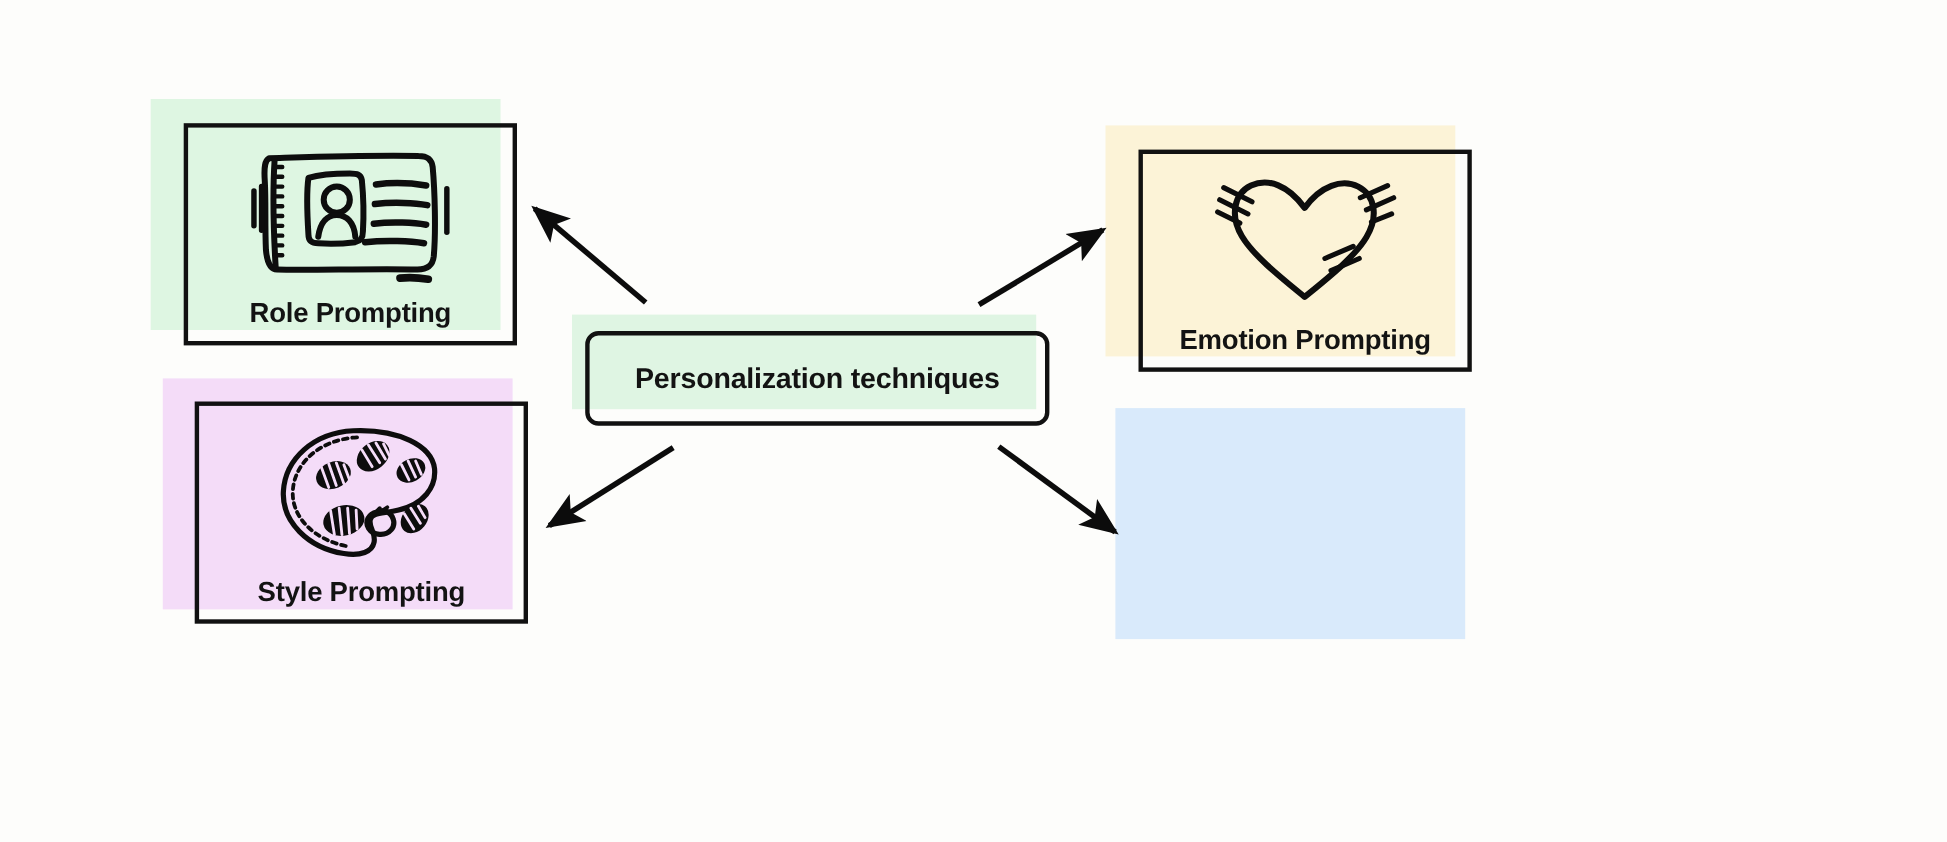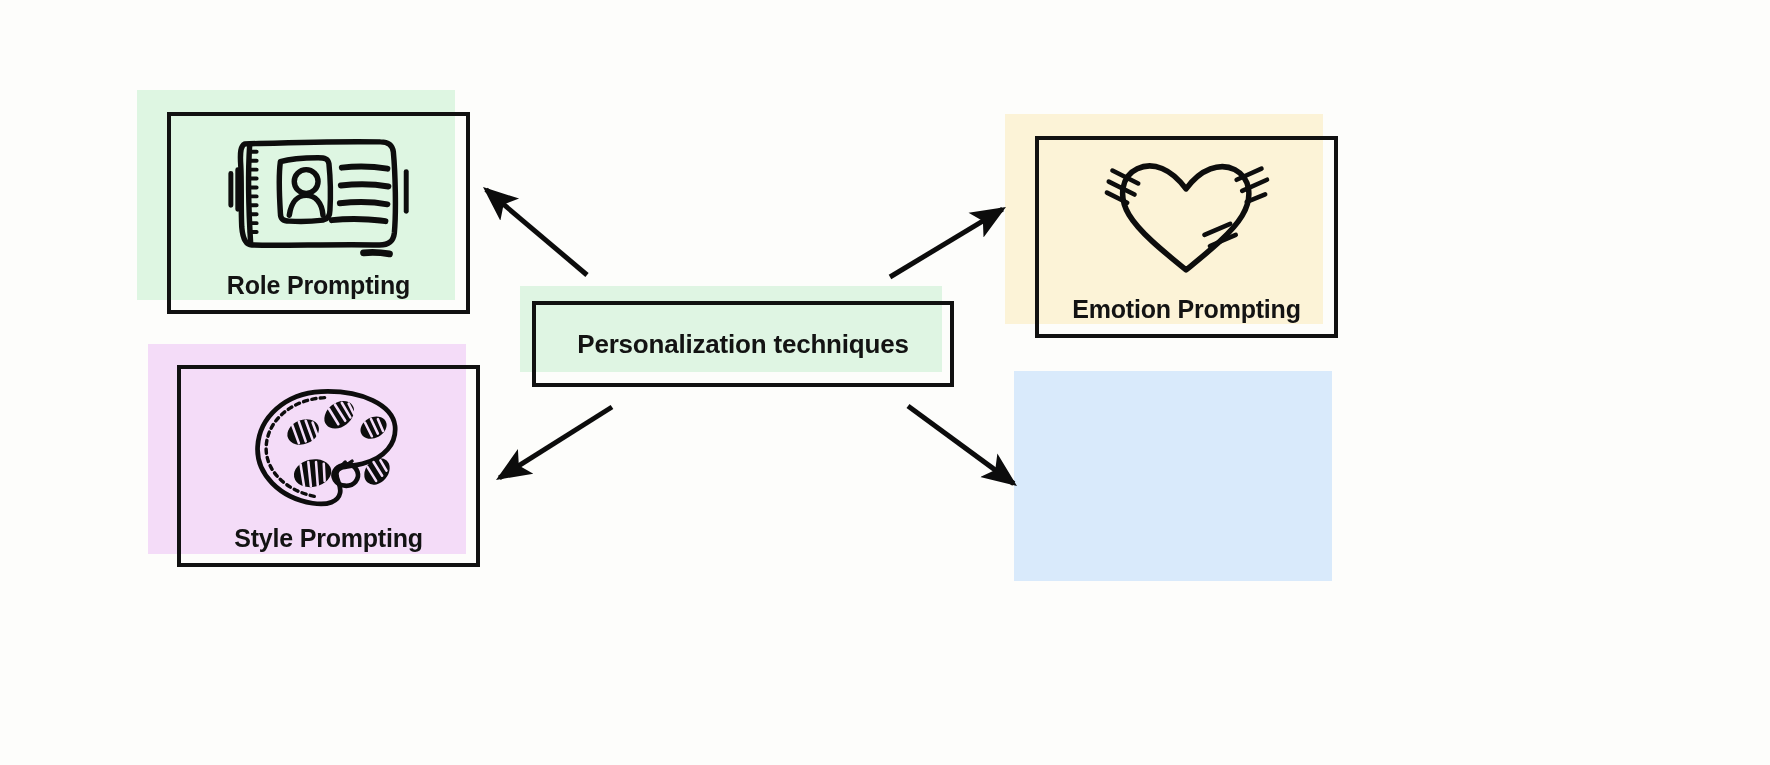--- a/index.html
+++ b/index.html
@@ -113,21 +113,21 @@
       </marker>
     </defs>
     <line x1="587" y1="275" x2="486.05354514147643" y2="189.5837689658647" stroke="#0c0c0c" stroke-width="5" marker-end="url(#ah)"></line>
     <line x1="890" y1="277" x2="1002.5752493557376" y2="209.06665987153767" stroke="#0c0c0c" stroke-width="5" marker-end="url(#ah)"></line>
     <line x1="612" y1="407" x2="499.38541863819955" y2="477.8695210294089" stroke="#0c0c0c" stroke-width="5" marker-end="url(#ah)"></line>
     <line x1="908" y1="406" x2="1013.7753208101135" y2="483.6332629798998" stroke="#0c0c0c" stroke-width="5" marker-end="url(#ah)"></line>
   </svg>
 
   <div id="center-node" style="left: 520px; top: 286px; width: 434px; height: 101px;">
     <div class="tint" style="left: 0px; top: 0px; width: 422px; height: 86px; background: rgb(223, 245, 227);"></div>
-    <div class="framed" style="left: 12px; top: 15px; width: 422px; height: 86px; border-color: rgb(17, 17, 17);">
+    <div class="framed" style="left: 12px; top: 15px; width: 422px; height: 86px; border-color: rgb(17, 17, 17); border-radius: 12px;">
       <span id="center-label">Personalization techniques</span>
     </div>
   </div>
 
   <div class="node" id="node-0" style="left: 137px; top: 90px; width: 333px; height: 224px; padding-left: 40px;">
     <div class="tint" style="left: 0px; top: 0px; width: 318px; height: 210px; background: rgb(222, 246, 226);"></div>
     <div class="framed" style="left: 30px; top: 22px; width: 303px; height: 202px; border-color: rgb(17, 17, 17);">
       <div class="icon-wrap">
         <svg viewBox="0 0 200 130" fill="none" stroke="#0d0d0d" stroke-width="5.5" stroke-linecap="round" stroke-linejoin="round">
           <path d="M26 14 C22 16 21 22 22 36 C23 54 22 76 23 98 C24 110 27 116 33 116

